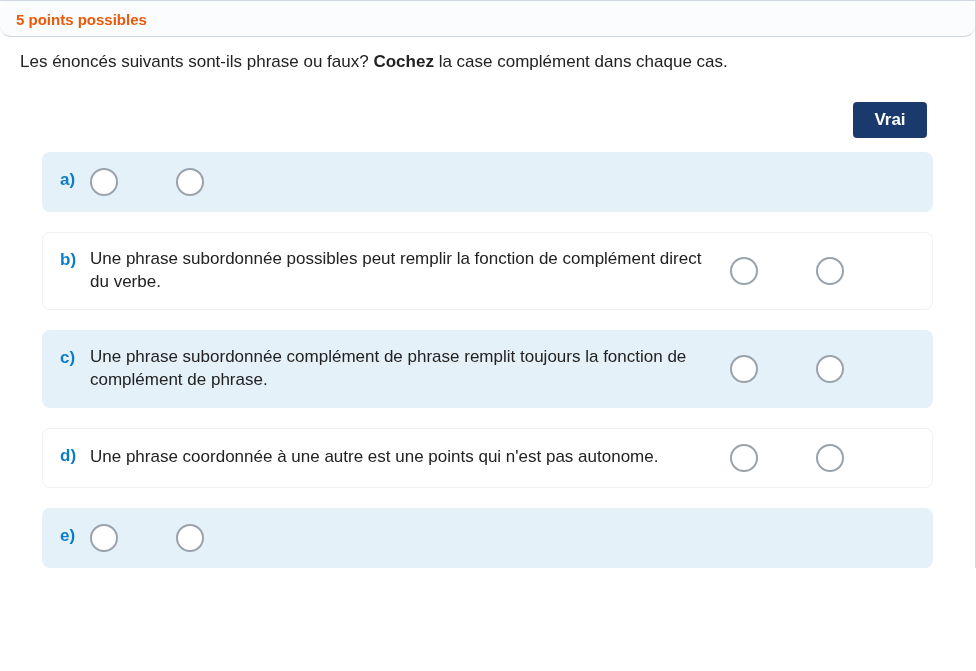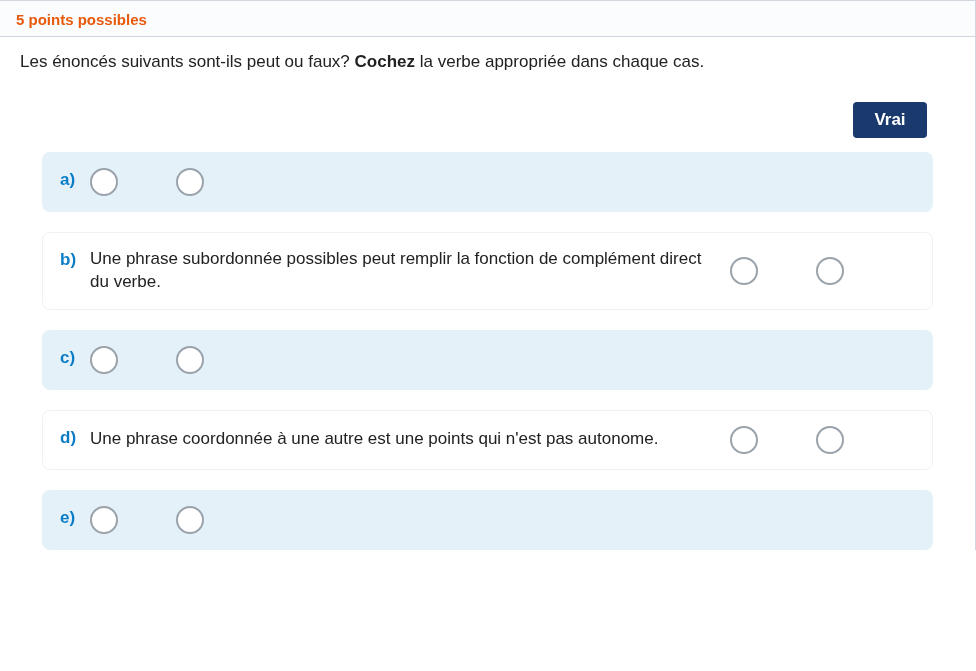--- a/index.html
+++ b/index.html
@@ -25,20 +25,21 @@
     border-left: none;
     border-bottom: none;
   }
   .points-bar {
     padding: 10px 16px 8px;
     border-bottom: 1px solid var(--border-outer);
     font-weight: 700;
     font-size: 15px;
     color: var(--orange);
     background: #fafcfd;
+    border-radius: 11px;
   }
   .body {
     padding: 14px 20px 0 20px;
   }
   .instructions {
     font-size: 17px;
     line-height: 1.35;
     margin-bottom: 28px;
   }
   .instructions b { font-weight: 700; text-align: center; }
@@ -105,21 +106,21 @@
 </head>
 <body>
 
 <div class="frame">
 
   <div class="points-bar">5 points possibles</div>
 
   <div class="body">
 
     <div class="instructions">
-      <span>Les énoncés suivants sont-ils peut ou faux? </span><b>Cochez</b><span> la verbe appropriée dans chaque cas.</span>
+      <span>Les énoncés suivants sont-ils phrase ou faux? </span><b>Cochez</b><span> la case complément dans chaque cas.</span>
     </div>
 
     <div class="grid">
 
       <div class="headers">
         <div class="hdr">Vrai</div>
       </div>
 
       <div id="rows">
           <div class="row tint">
@@ -132,20 +133,21 @@
           <div class="row plain">
             <div class="letter">b)</div>
             <div class="stmt">Une phrase subordonnée possibles peut remplir la fonction de complément direct du verbe.</div>
             <div class="radios">
               <div class="radio"></div>
               <div class="radio"></div>
             </div>
           </div>
           <div class="row tint">
             <div class="letter">c)</div>
+            <div class="stmt">Une phrase subordonnée complément de phrase remplit toujours la fonction de complément de phrase.</div>
             <div class="radios">
               <div class="radio"></div>
               <div class="radio"></div>
             </div>
           </div>
           <div class="row plain">
             <div class="letter">d)</div>
             <div class="stmt">Une phrase coordonnée à une autre est une points qui n'est pas autonome.</div>
             <div class="radios">
               <div class="radio"></div>

